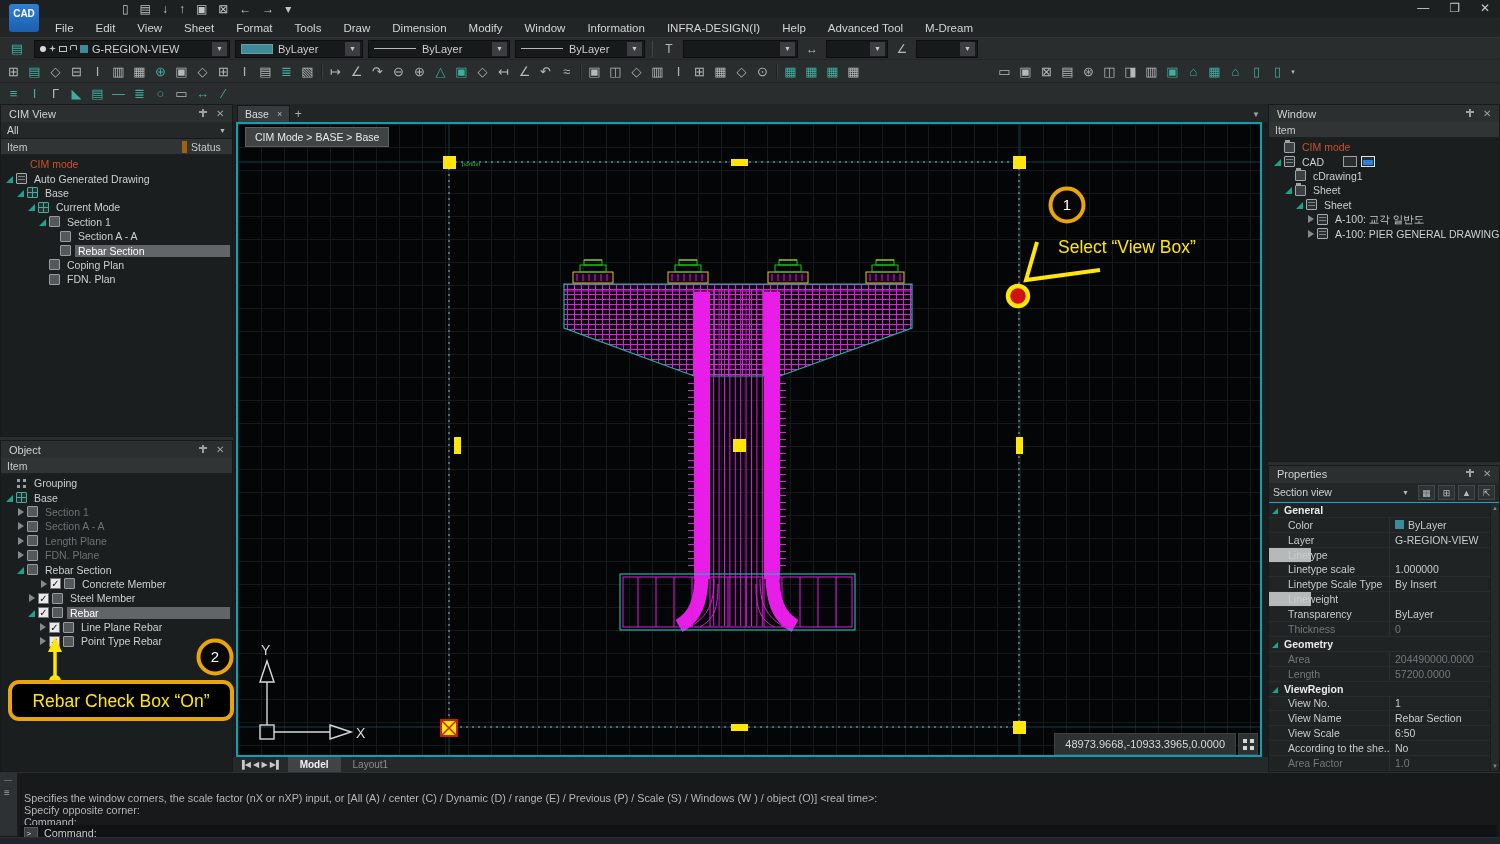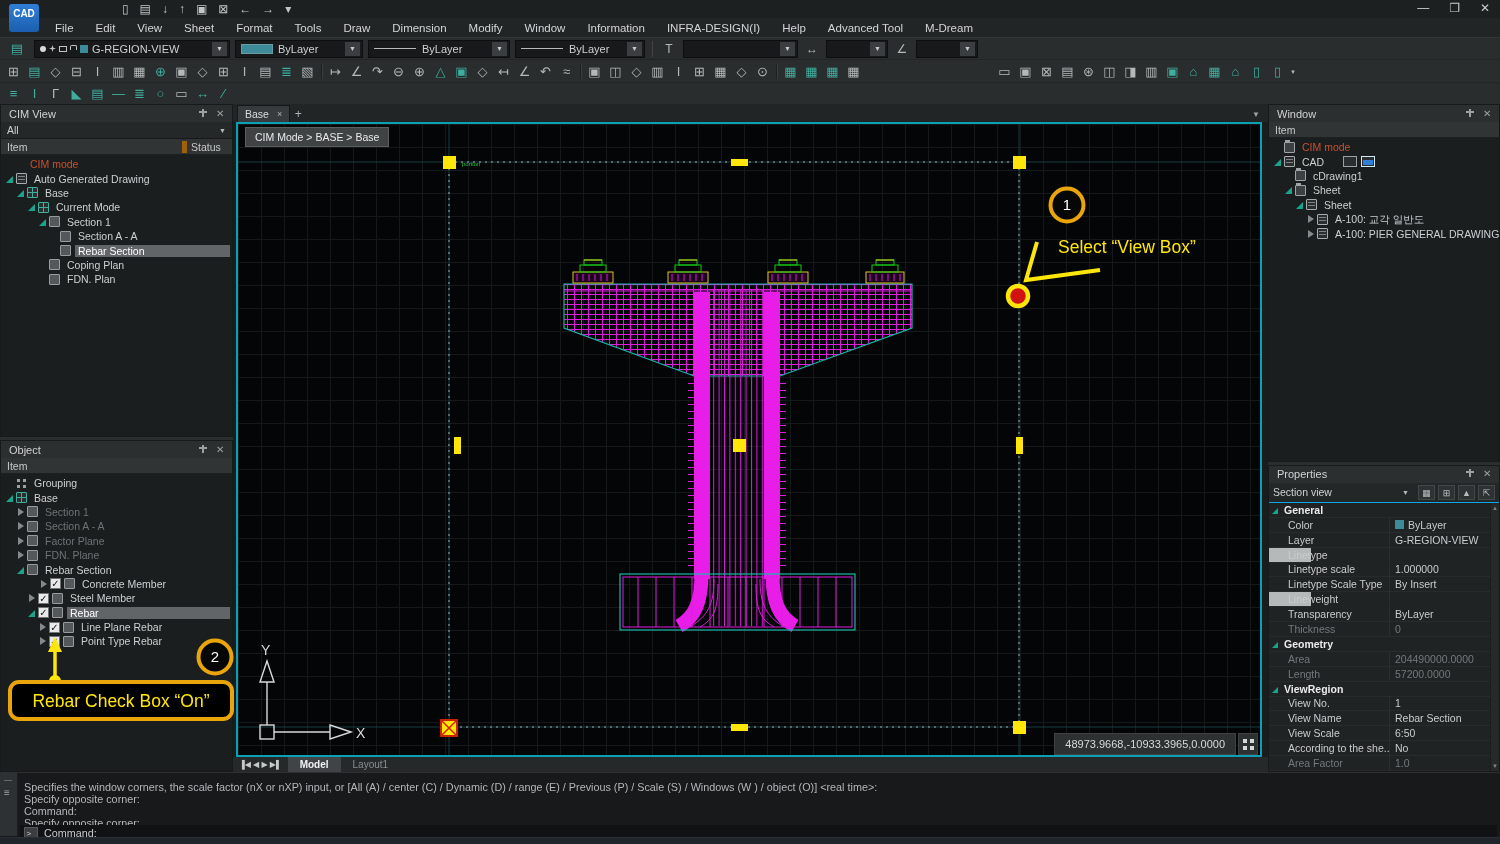--- a/index.html
+++ b/index.html
@@ -117,21 +117,21 @@
 .cgrid::before{content:"";position:absolute;left:4px;top:5px;width:4px;height:4px;background:#d6d9da;box-shadow:7px 0 0 #d6d9da,0 7px 0 #d6d9da,7px 7px 0 #d6d9da}
 .navrow{position:absolute;left:0;right:0;bottom:0;height:15px;background:#26292a;display:flex;align-items:center;font-size:10px;color:#9da1a2}
 .navbtns{display:flex;gap:2px;padding:0 6px;font-size:8px;color:#c6c9ca}
 .mtab{height:15px;background:#404446;color:#f0f2f3;font-weight:bold;padding:0 12px;line-height:15px}
 .ltab{padding:0 12px;color:#8a8e90;line-height:15px}
 
 .cmd{position:relative;height:72px;background:#17191a;border-top:1px solid #2e3132}
 .cmd .gut{position:absolute;left:0;top:0;bottom:8px;width:18px;background:#2d3133;border-right:1px solid #1a1d1e}
 .cmd .gut::before{content:"≡";position:absolute;top:14px;left:4px;color:#9da1a2;font-size:10px}
 .cmd .gut::after{content:"—";position:absolute;top:2px;left:4px;color:#9da1a2;font-size:8px}
-.cmdlines{position:absolute;left:24px;top:8px;font-size:10.8px;color:#b3b7b8;line-height:12px;white-space:pre}
+.cmdlines{position:absolute;left:24px;top:19px;font-size:10.8px;color:#b3b7b8;line-height:12px;white-space:pre}
 .cmdinput{position:absolute;left:20px;right:3px;top:52px;height:16px;background:#101213;display:flex;align-items:center}
 .cmdinput .ib{width:14px;height:12px;background:#3a3e40;border:1px solid #55595b;margin:0 6px 0 4px;color:#d6d9da;font-size:8px;line-height:11px;text-align:center}
 .cmdinput .it{font-size:10.8px;color:#c6c9ca}
 .cmd .strip{position:absolute;left:0;right:0;bottom:0;height:7px;background:#20242b;border-top:1px solid #2a2e35}
 
 .anno{position:absolute;left:0;top:0;width:1500px;height:844px;pointer-events:none;z-index:40}
 </style>
 </head>
 <body>
 
@@ -383,21 +383,21 @@
             <span class="lbl">Section 1</span>
           </div>
           <div class="trow closed dim" style="padding-left: 15px;">
             <span class="tri"></span>
             <span class="tico"></span>
             <span class="lbl">Section A - A</span>
           </div>
           <div class="trow closed dim" style="padding-left: 15px;">
             <span class="tri"></span>
             <span class="tico"></span>
-            <span class="lbl">Factor Plane</span>
+            <span class="lbl">Length Plane</span>
           </div>
           <div class="trow closed dim" style="padding-left: 15px;">
             <span class="tri"></span>
             <span class="tico"></span>
             <span class="lbl">FDN. Plane</span>
           </div>
           <div class="trow open" style="padding-left: 15px;">
             <span class="tri"></span>
             <span class="tico"></span>
             <span class="lbl">Rebar Section</span>

